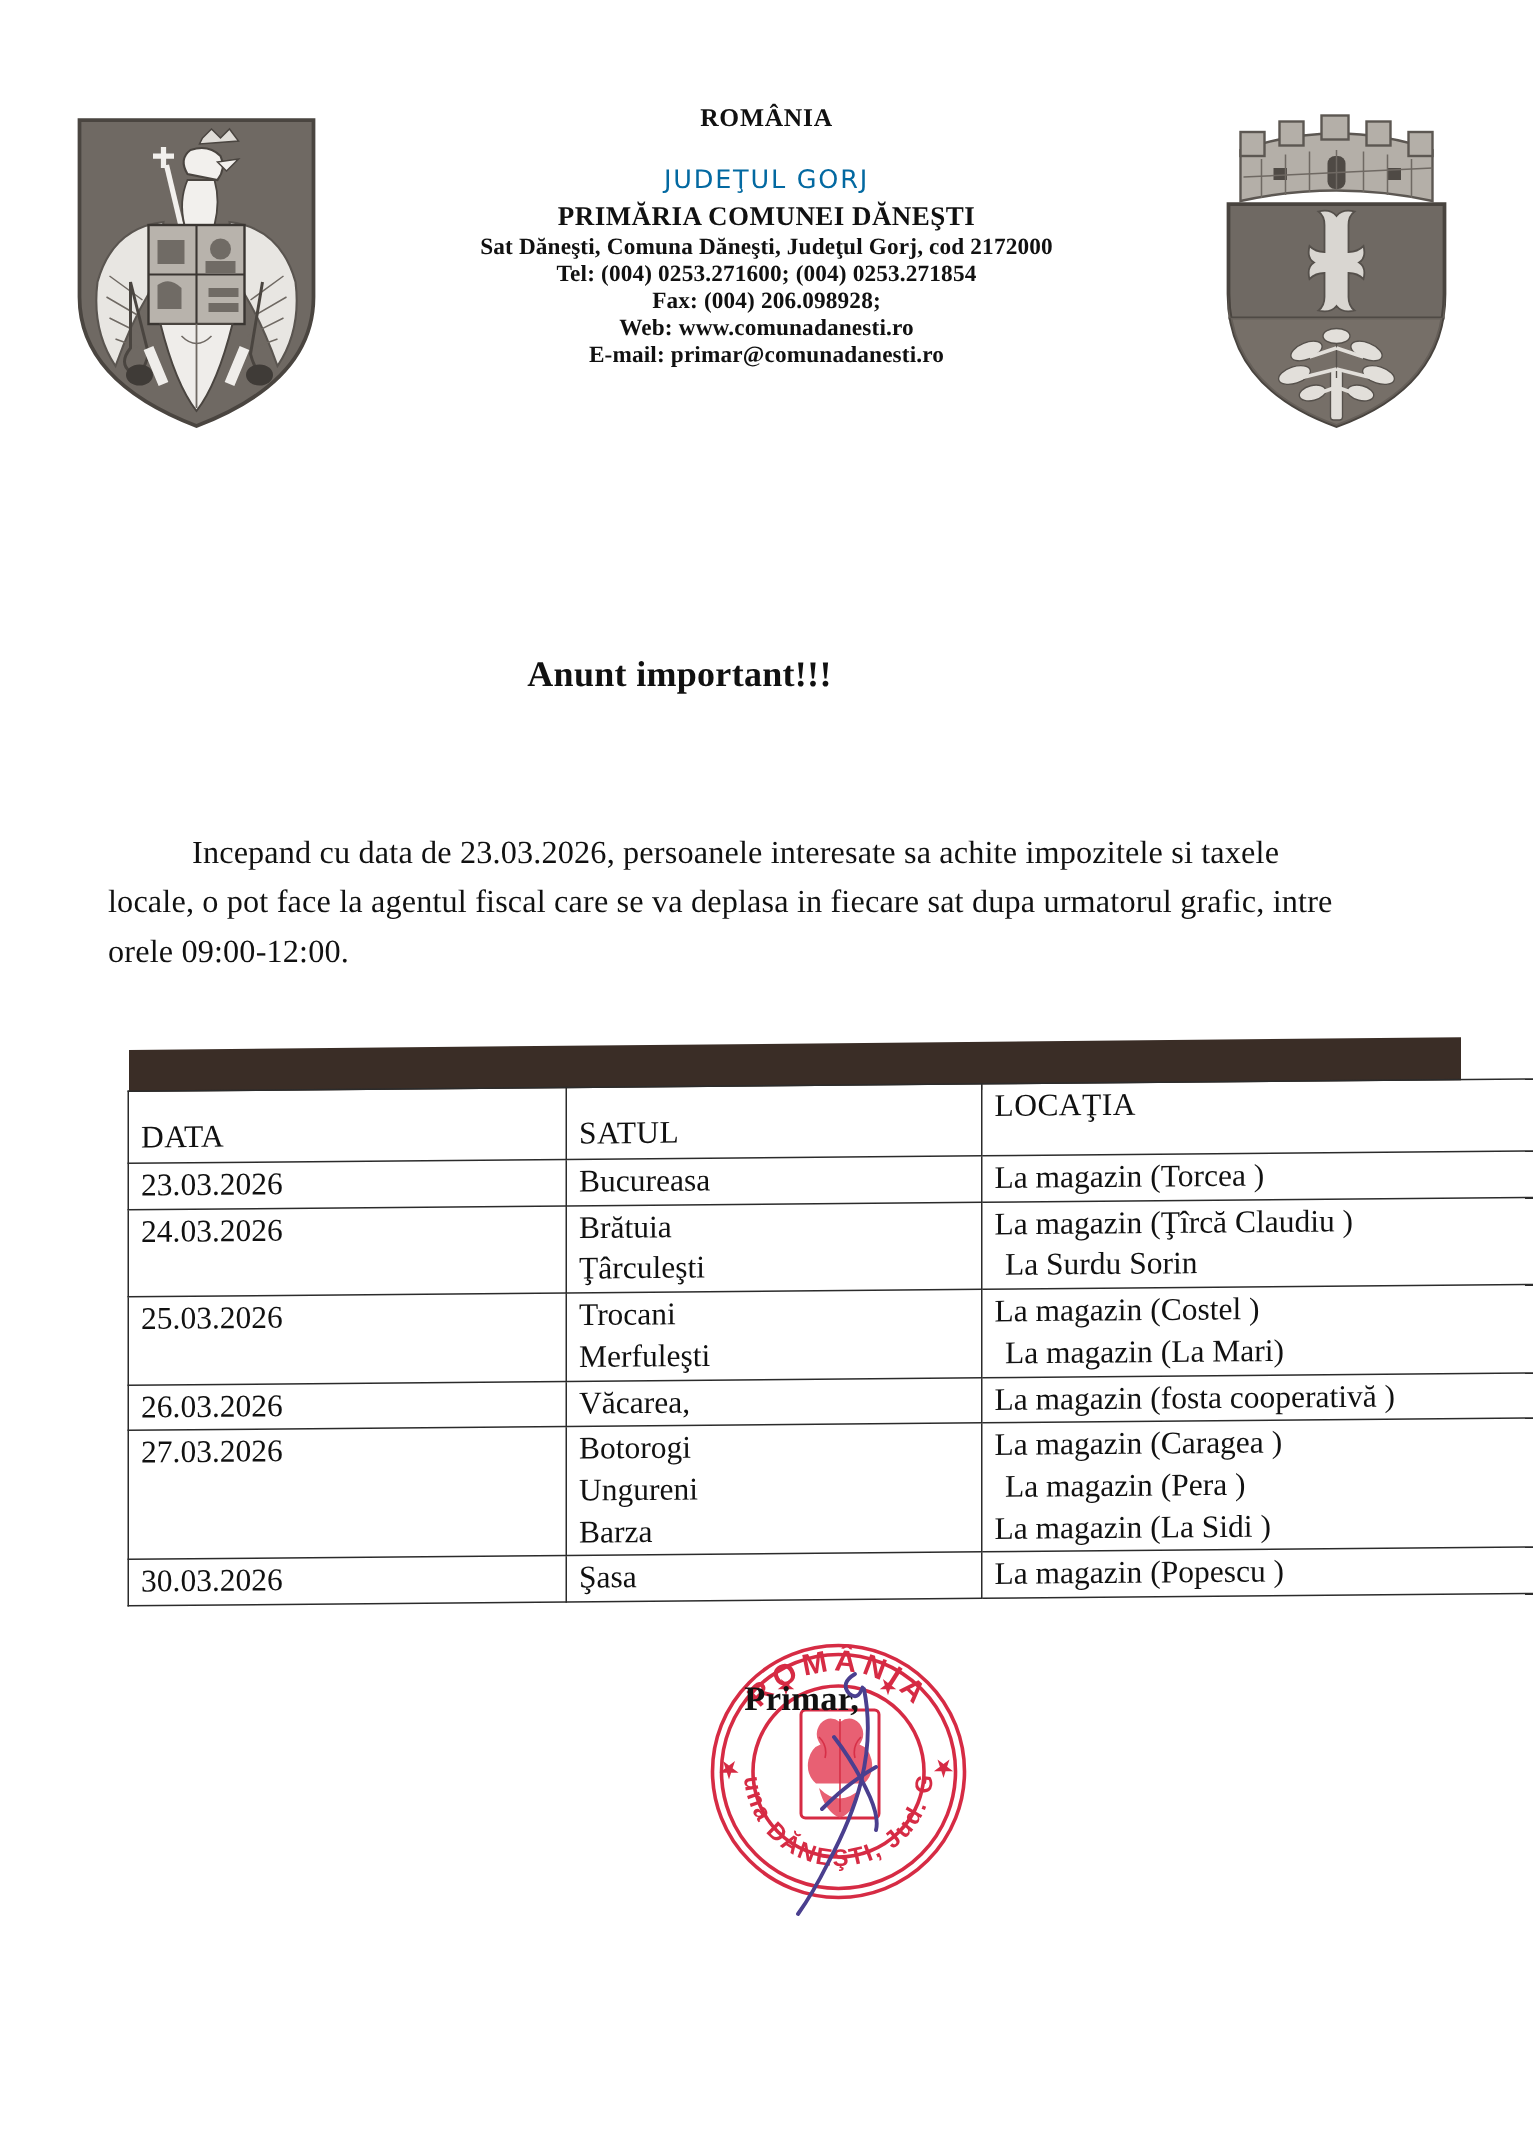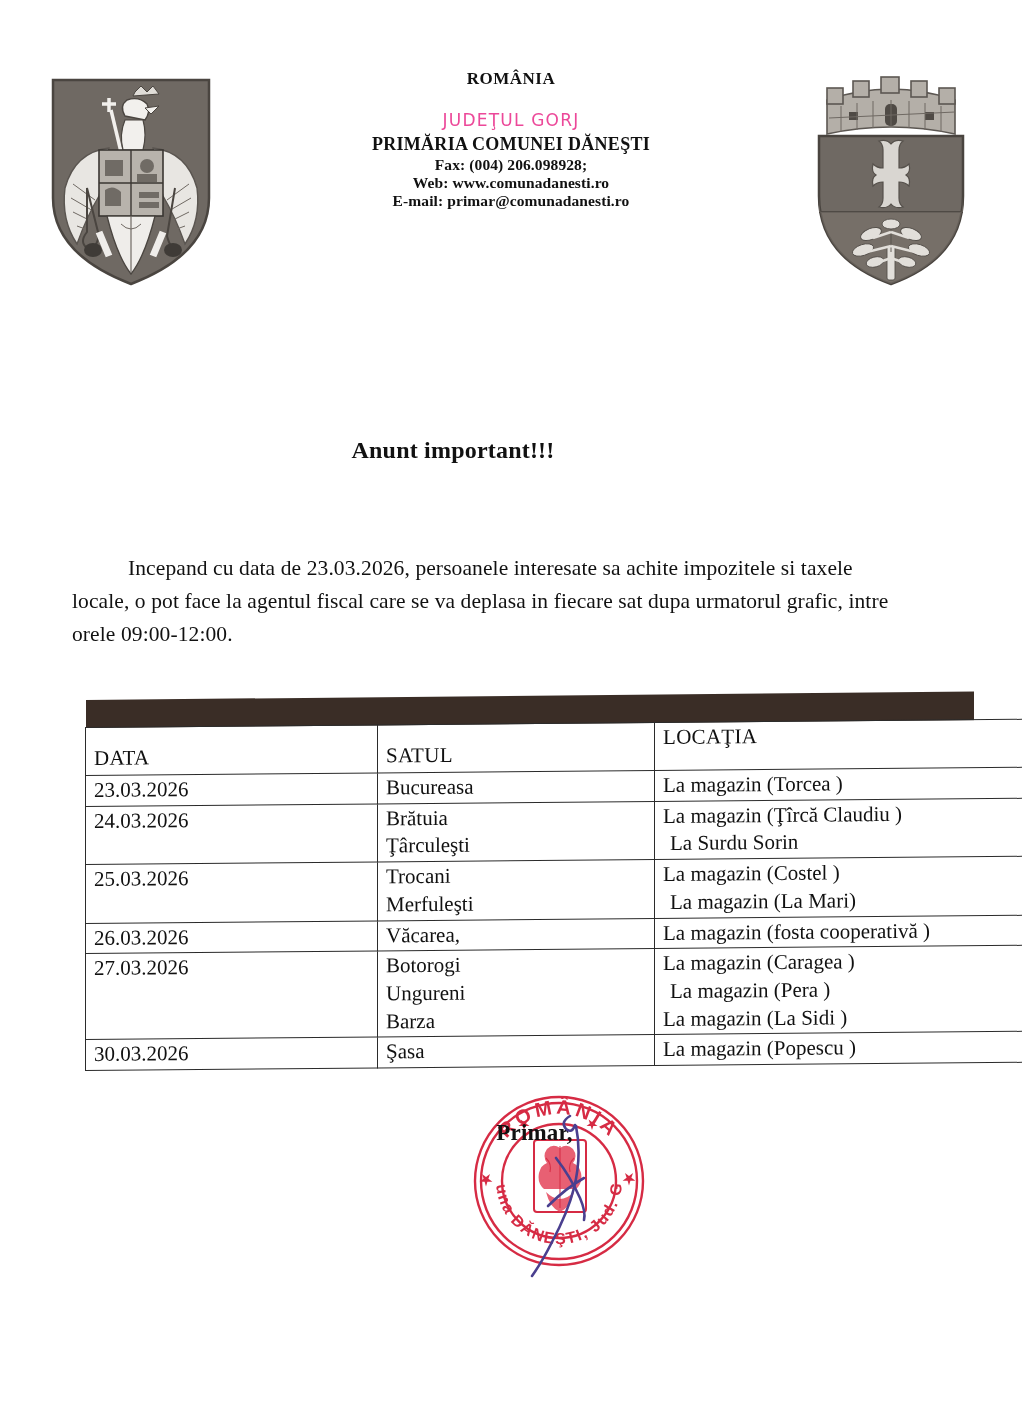--- a/index.html
+++ b/index.html
@@ -45,21 +45,21 @@
     font-weight: bold;
     letter-spacing: 0.5px;
     margin-bottom: 25px;
   }
   .hdr-judet {
     font-family: "DejaVu Sans", "Liberation Sans", sans-serif;
     font-size: 17px;
     font-weight: 400;
     letter-spacing: 1.2px;
     margin-bottom: 6px;
-    color: #ec4899;
+    color: #0369a1;
   }
   .hdr-primaria {
     font-size: 18px;
     font-weight: bold;
     letter-spacing: 0.3px;
     margin-bottom: 4px;
     font-family: Liberation Serif, serif;
   }
   .hdr-line {
     font-size: 15.5px;
@@ -280,20 +280,22 @@
                    M86 184 L110 190 M86 196 L72 201 M86 196 L100 201"></path>
         </g>
       </g>
     </svg>
   </div>
 
   <div class="header-text">
     <div class="hdr-country">ROMÂNIA</div>
     <div class="hdr-judet">JUDEŢUL GORJ</div>
     <div class="hdr-primaria">PRIMĂRIA COMUNEI DĂNEŞTI</div>
+    <div class="hdr-line">Sat Dăneşti, Comuna Dăneşti, Judeţul Gorj, cod 2172000</div>
+    <div class="hdr-line">Tel: (004) 0253.271600; (004) 0253.271854</div>
     <div class="hdr-line">Fax: (004) 206.098928;</div>
     <div class="hdr-line">Web: www.comunadanesti.ro</div>
     <div class="hdr-line">E-mail: primar@comunadanesti.ro</div>
   </div>
 </div>
 
 <div class="announce-title">Anunt important!!!</div>
 
 <div class="body-para">Incepand cu data de 23.03.2026,  persoanele interesate sa achite impozitele si taxele locale, o pot face la agentul fiscal care se va deplasa in fiecare sat dupa urmatorul grafic, intre orele 09:00-12:00.</div>
 

